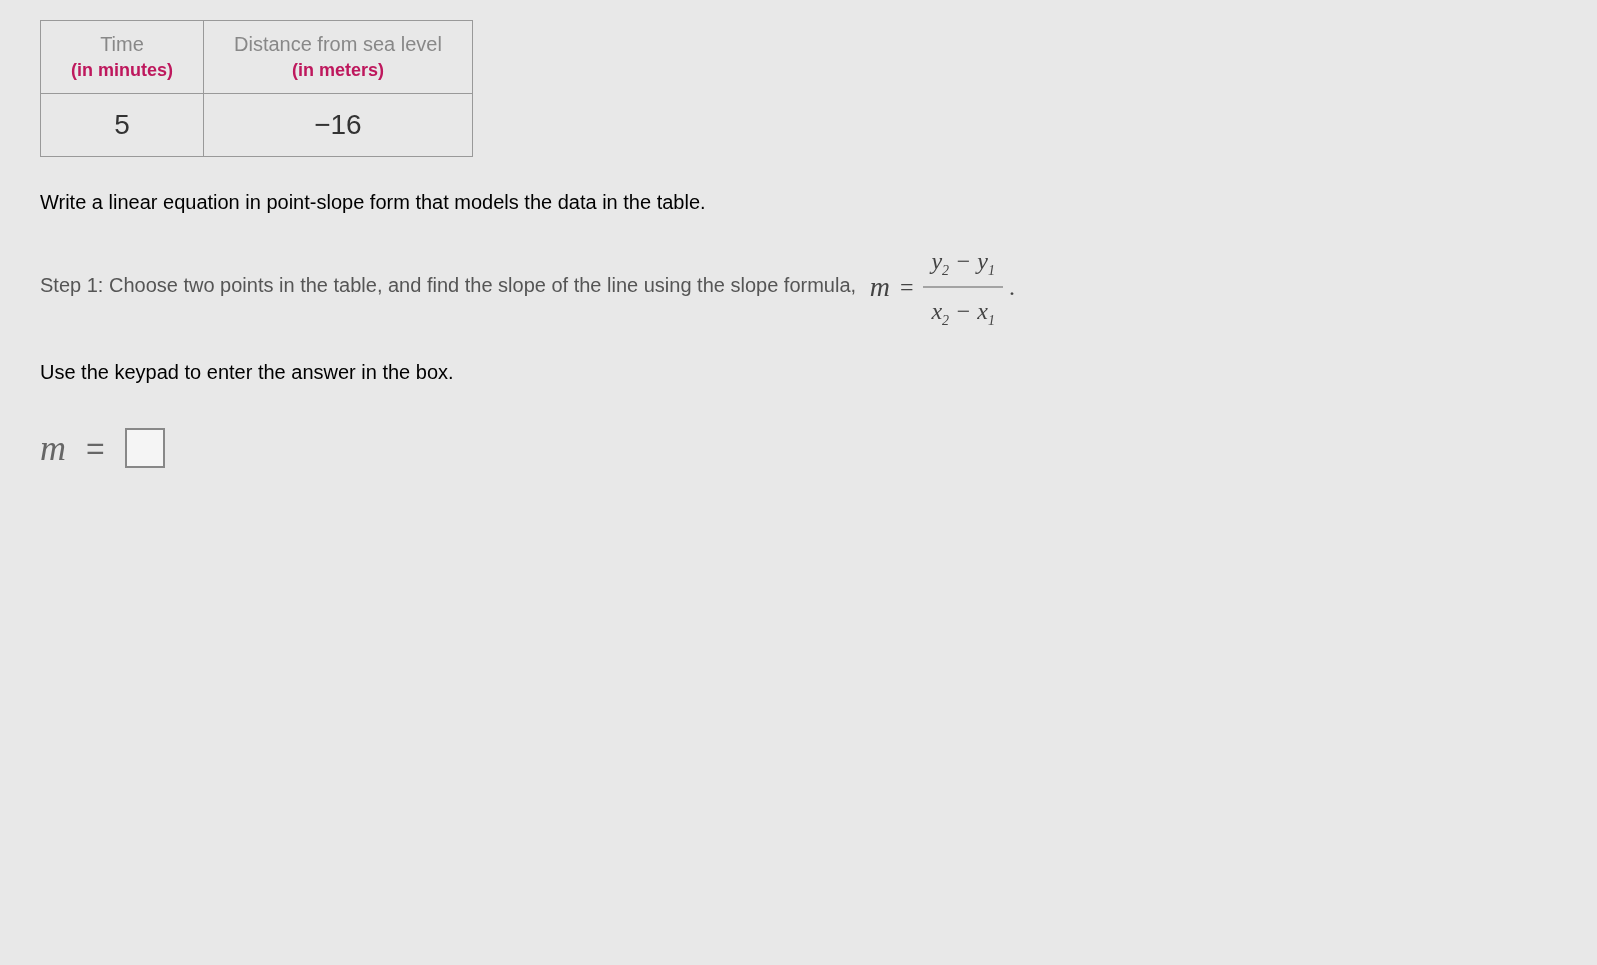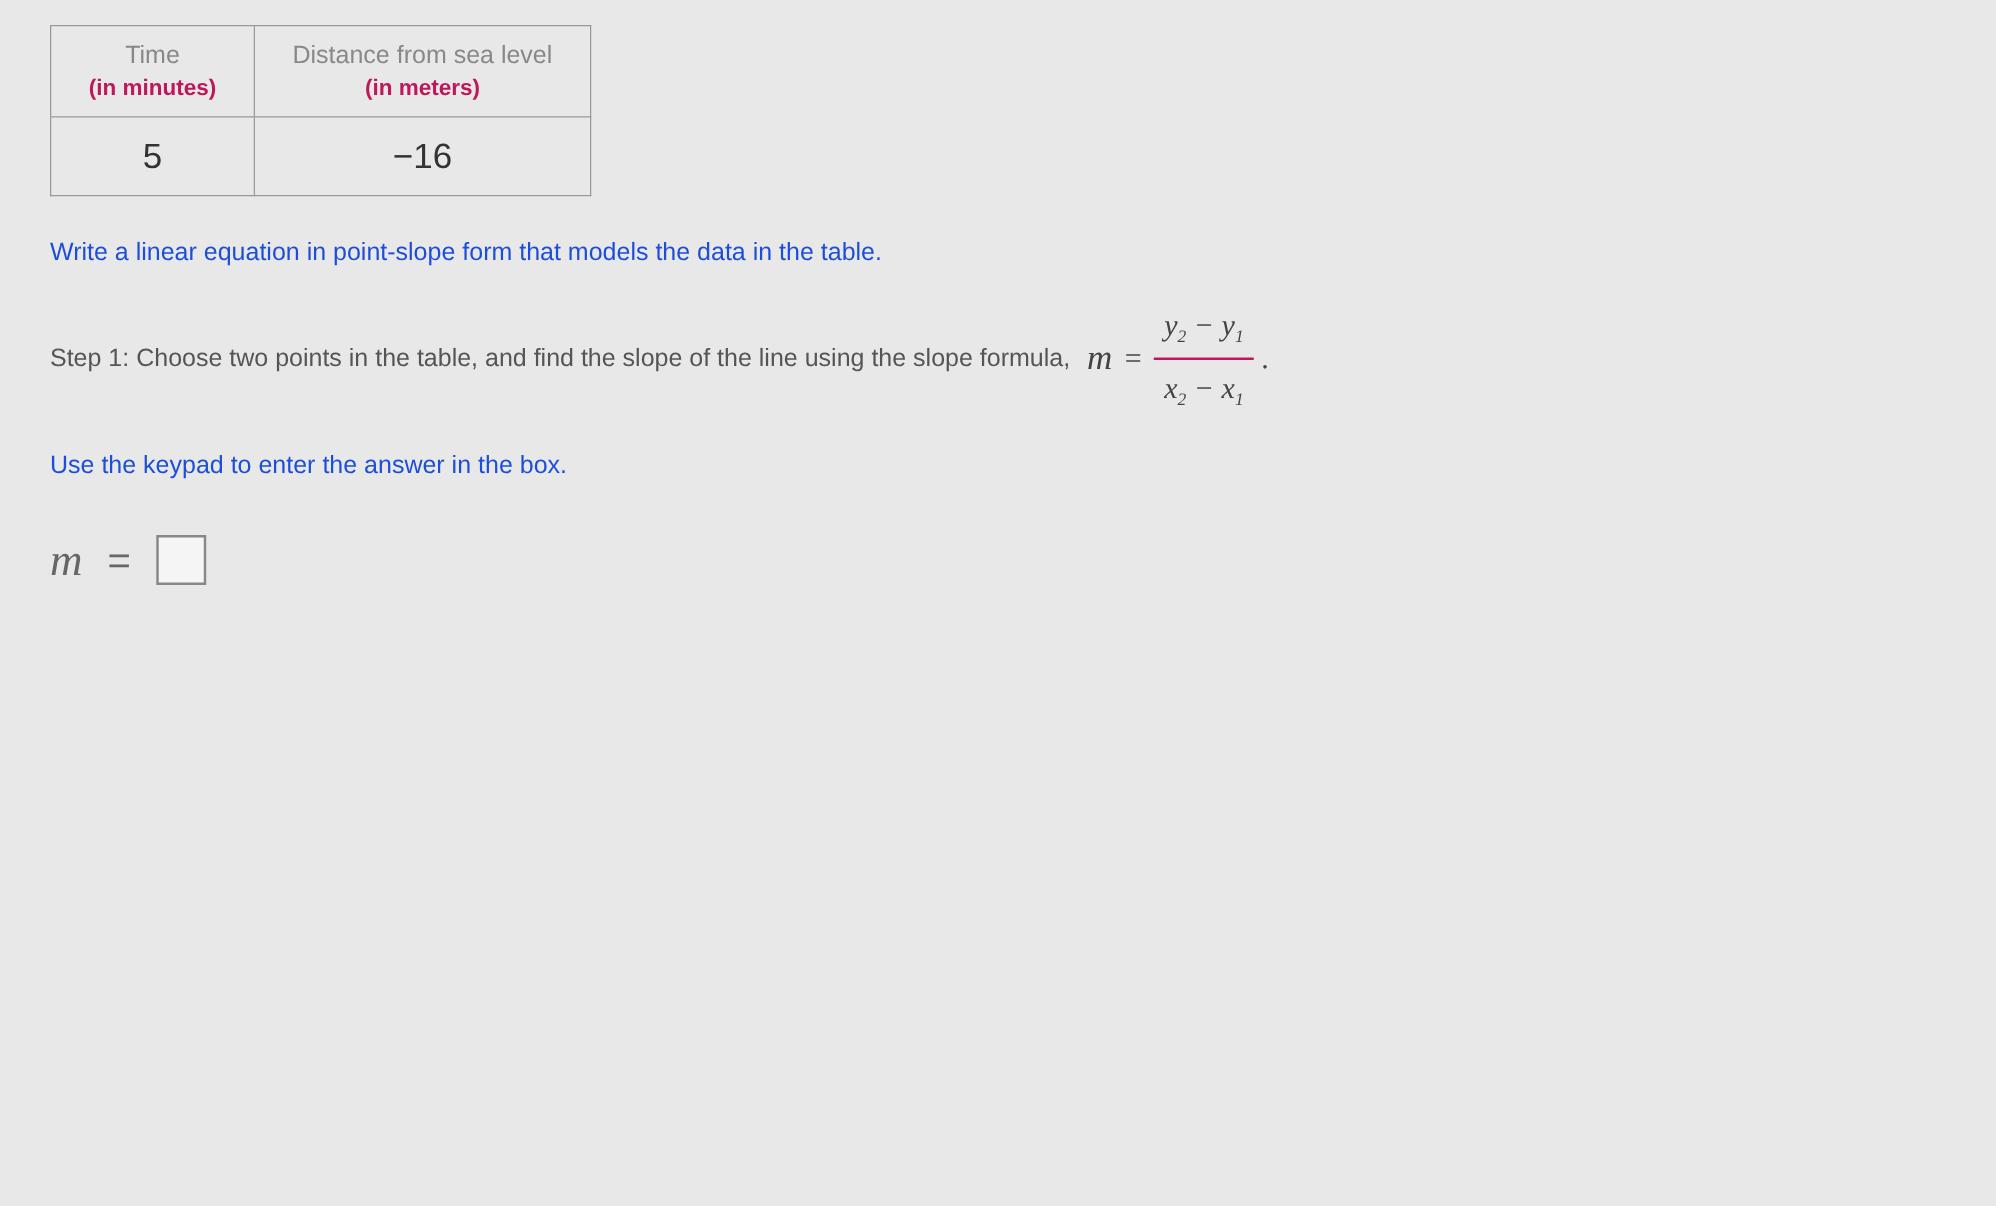--- a/index.html
+++ b/index.html
@@ -37,21 +37,21 @@
       font-weight: bold;
       color: #be185d;
     }
     td {
       font-size: 28px;
       color: #333;
       padding: 15px 40px;
     }
     .instruction {
       font-size: 20px;
-      color: #1d4ed8;
+      color: #000000;
       margin: 25px 0;
       line-height: 1.5;
     }
     .step {
       font-size: 20px;
       color: #555;
       margin: 25px 0;
       line-height: 1.6;
     }
     .formula {
@@ -72,21 +72,21 @@
       margin-right: 10px;
       font-style: normal;
     }
     .fraction {
       display: inline-flex;
       flex-direction: column;
       align-items: center;
       vertical-align: middle;
     }
     .fraction .num {
-      border-bottom: 2px solid #be185d;
+      border-bottom: 2px solid #a3a3a3;
       padding: 0 8px 4px 8px;
     }
     .fraction .den {
       padding: 4px 8px 0 8px;
     }
     .sub {
       font-size: 14px;
       vertical-align: sub;
     }
     .answer-row {

